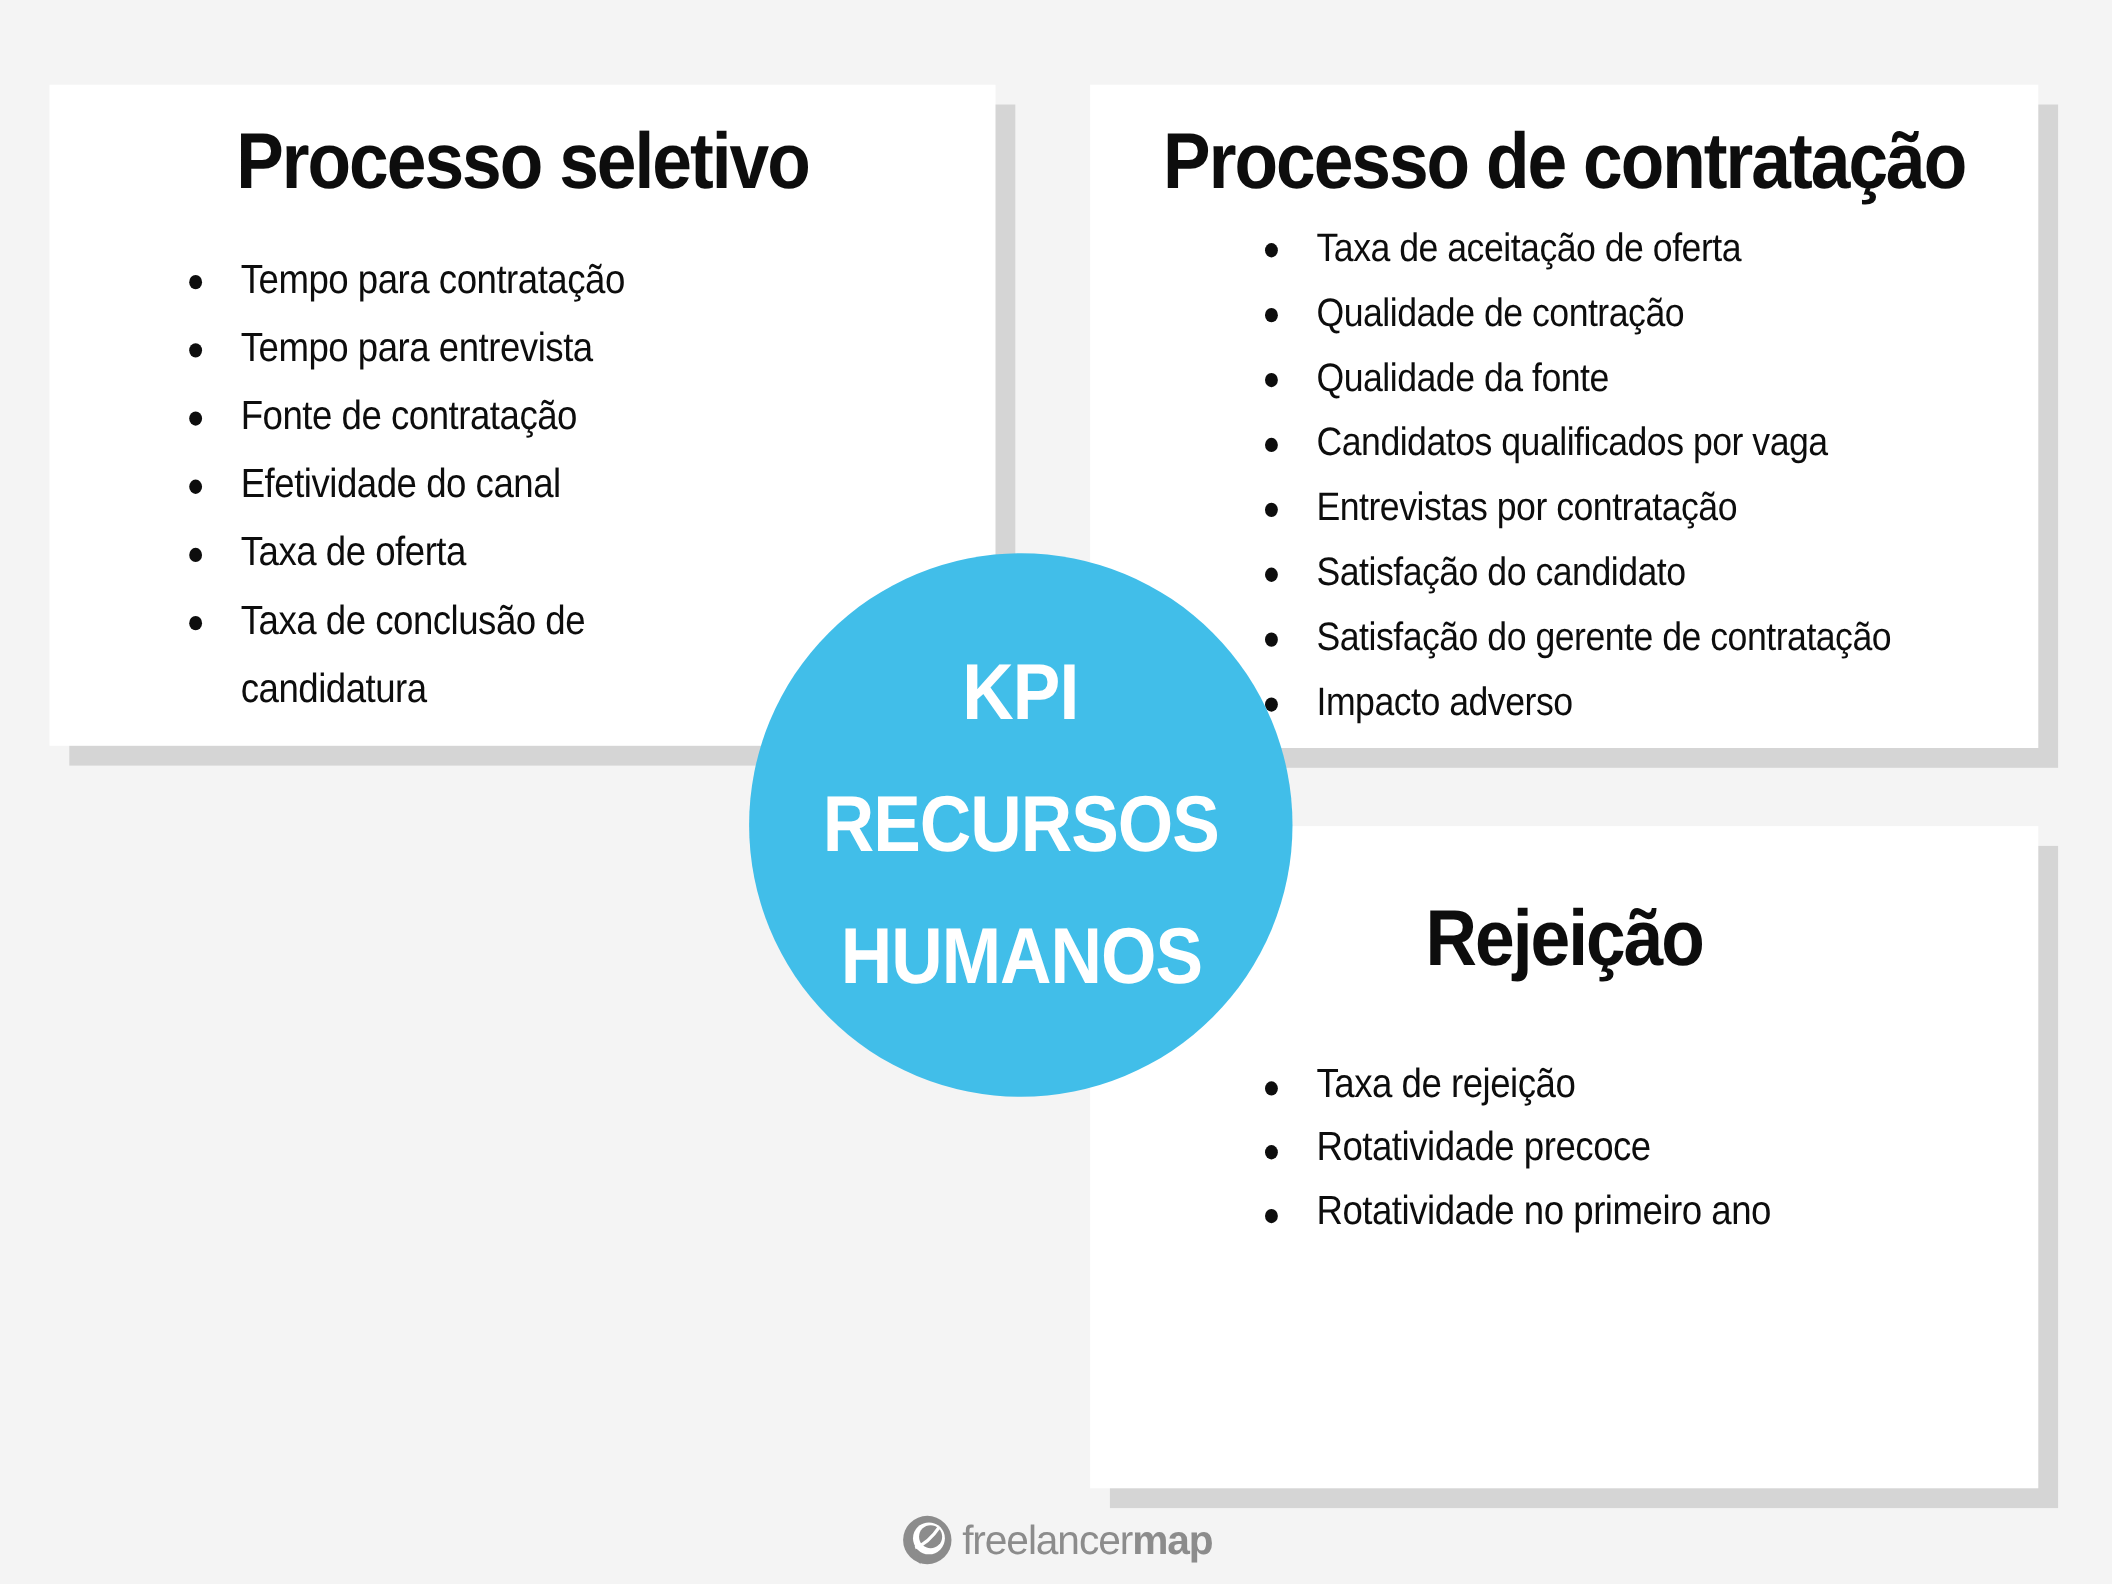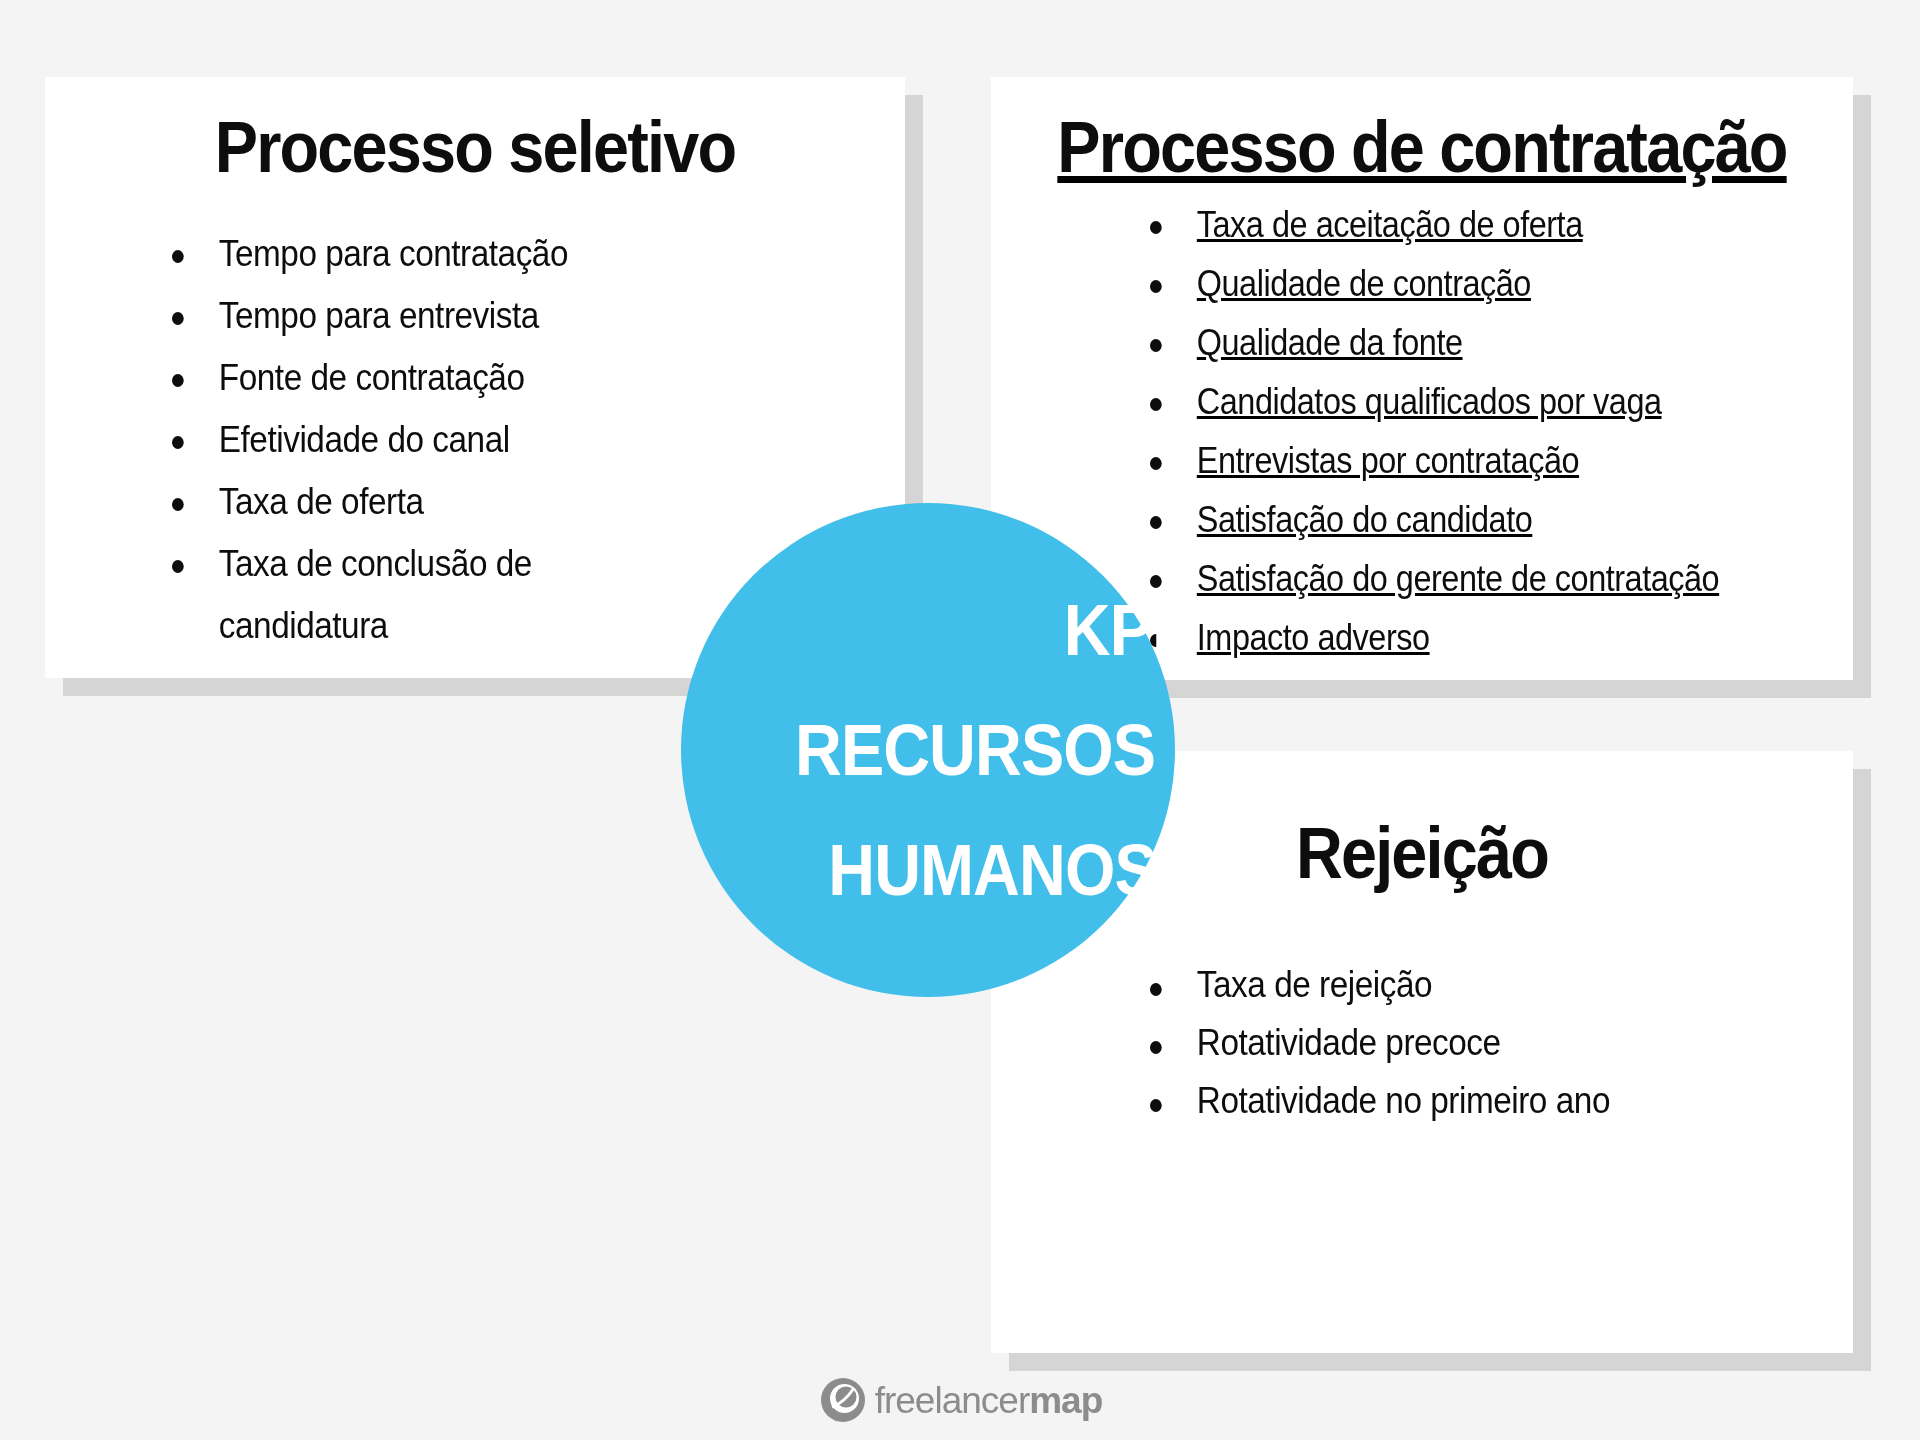--- a/index.html
+++ b/index.html
@@ -21,21 +21,21 @@
     position:relative;
     width:1920px;height:1440px;
     background:var(--background);
   }
   .card{
     position:absolute;
     background:var(--card-bg);
     box-shadow:18px 18px 0 0 var(--shadow);
   }
   .card-1{left:45px;top:77px;width:860px;height:601px;}
-  .card-2{left:991px;top:77px;width:862px;height:603px;text-decoration:underline;}
+  .card-2{left:991px;top:77px;width:862px;height:603px;}
   .card-3{left:62px;top:751px;width:860px;height:602px;}
   .card-4{left:991px;top:751px;width:862px;height:602px;}
 
   .card h2{
     color:var(--text);
     font-size:72px;
     font-weight:700;
     letter-spacing:-2px;
     text-align:center;
     line-height:84px;
@@ -77,21 +77,21 @@
   .card-4 ul.kpi-list li{line-height:58px;}
 
   .center-circle{
     position:absolute;
     left:681px;top:503px;
     width:494px;height:494px;
     border-radius:50%;
     background:var(--accent);
     display:flex;
     flex-direction:column;
-    align-items:flex-end;
+    align-items:center;
     justify-content:center;
   }
   .center-circle .line{
     color:#ffffff;
     font-weight:700;
     font-size:72px;
     line-height:120px;
     letter-spacing:-1px;
     transform:scaleX(0.9);
     transform-origin:center;

